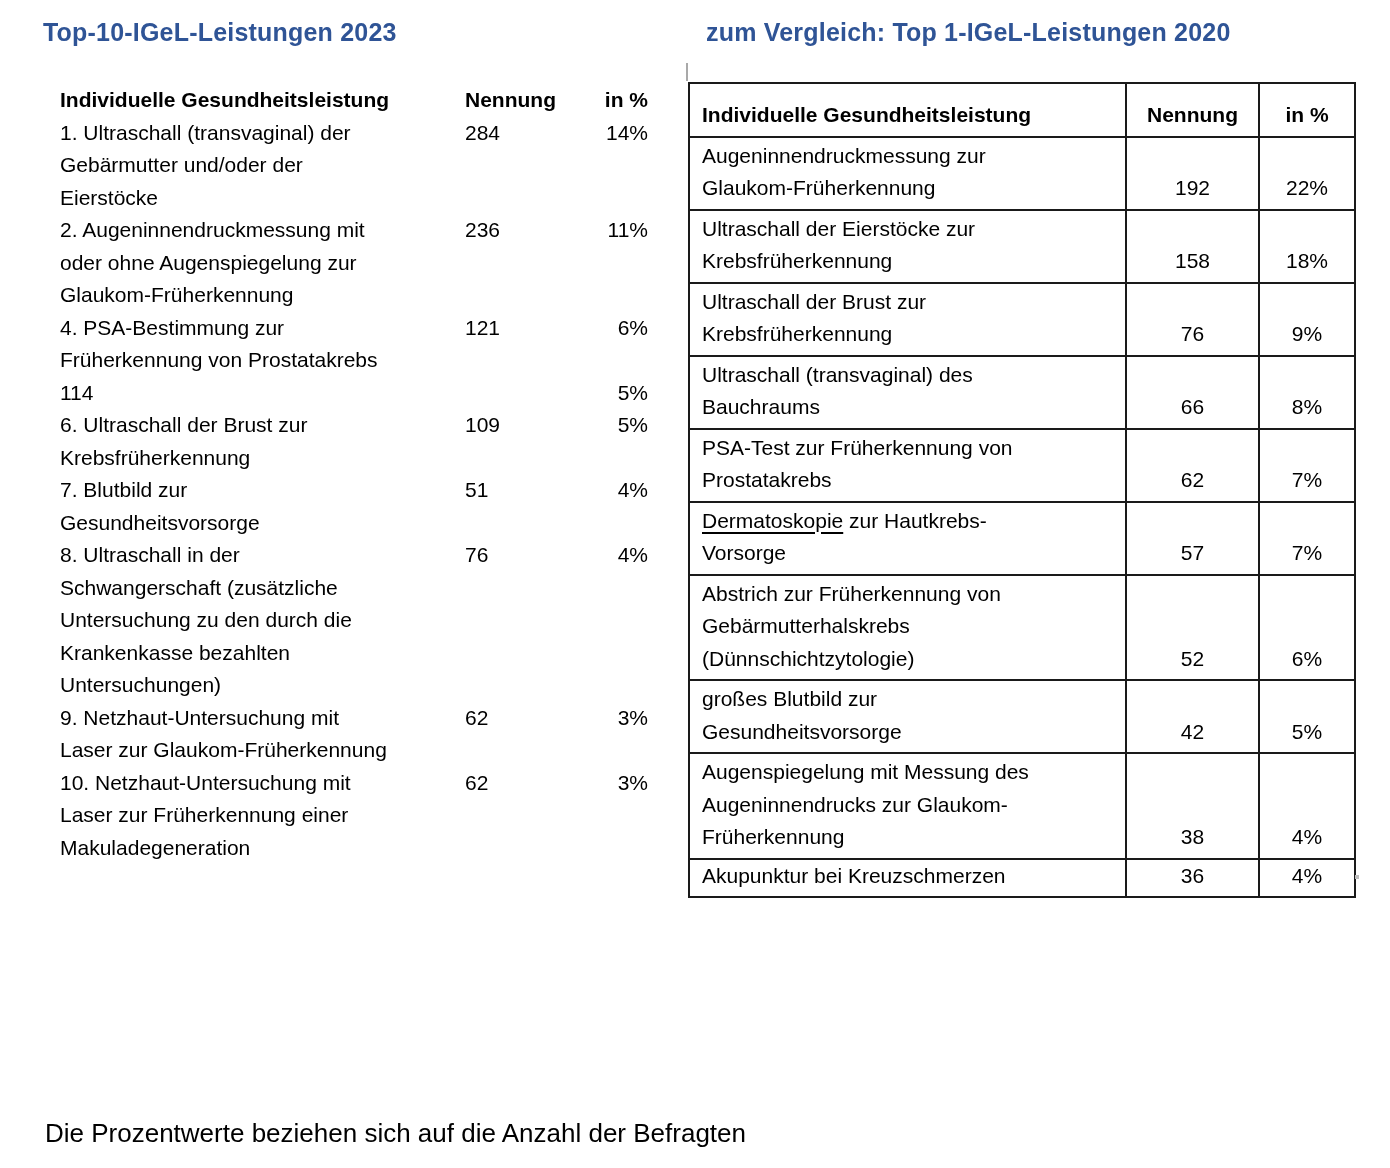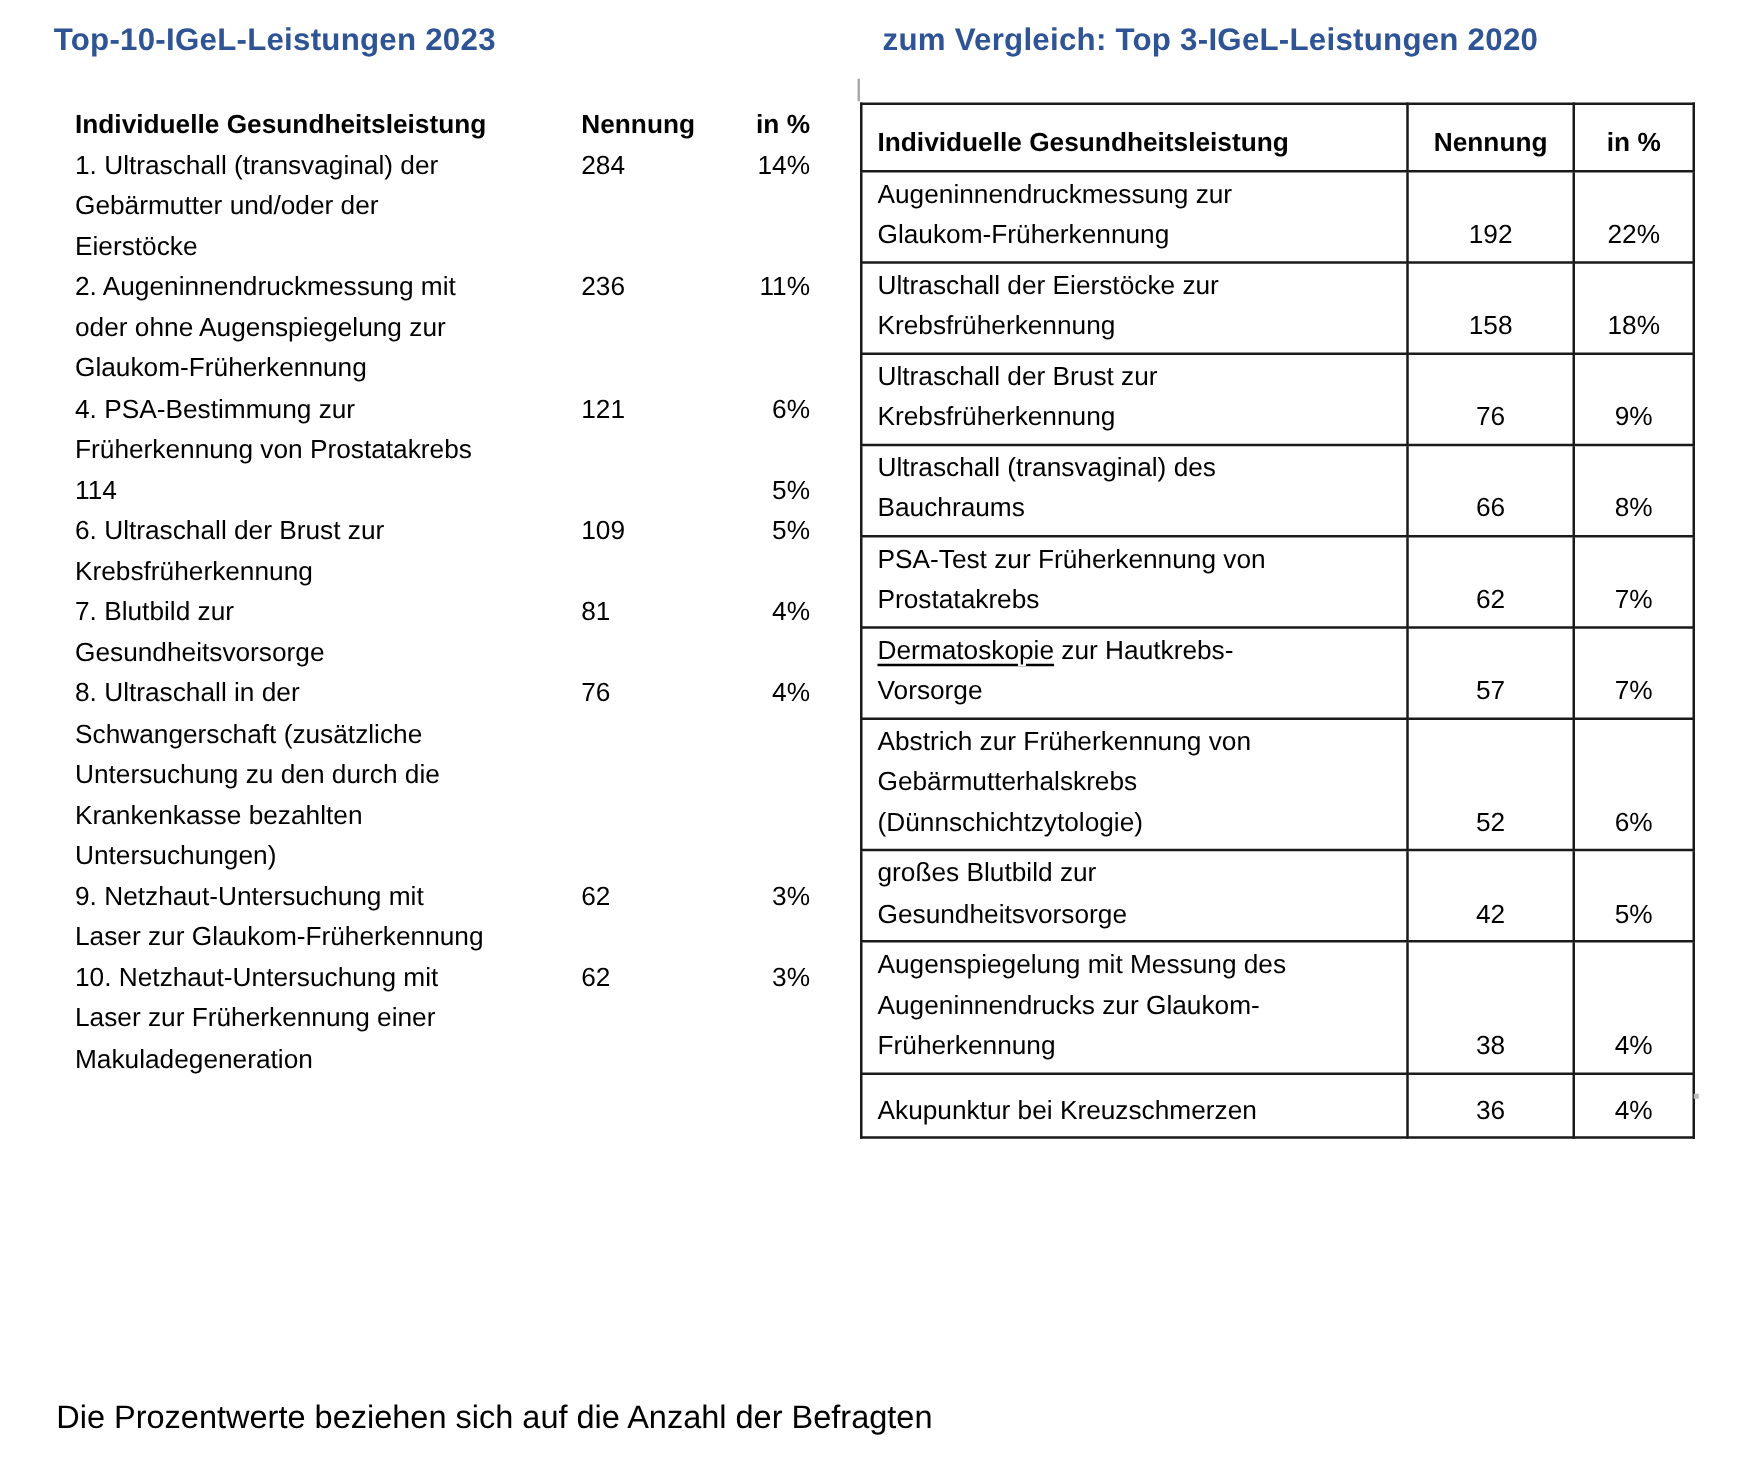--- a/index.html
+++ b/index.html
@@ -27,42 +27,42 @@
               font-size:21px; line-height:32.5px; }
   .tbl-2020 col.c-desc  { width:437px; }
   .tbl-2020 col.c-count { width:133px; }
   .tbl-2020 col.c-pct   { width:96px;  }
   .tbl-2020 th, .tbl-2020 td { border:2px solid #1a1a1a; vertical-align:bottom;
               padding:2px 10px 4px 12px; }
   .tbl-2020 thead th { font-weight:700; padding-top:15px; text-align:left; }
   .tbl-2020 thead th.num { text-align:center; padding-left:4px; padding-right:4px; }
   .tbl-2020 td.desc { white-space:pre-line;border-radius:17px; }
   .tbl-2020 td.num  { text-align:center; padding-left:4px; padding-right:4px; }
-  .tbl-2020 tbody tr:last-child td { padding-top:13px; }
+  .tbl-2020 tbody tr:last-child td { padding-top:0; }
 
   .wavy { text-decoration-line:underline; text-decoration-style:wavy;
           text-decoration-color:#d83a2a; text-decoration-thickness:1.5px;
           text-underline-offset:4px;text-decoration:underline; }
 
   .corner-tick { position:absolute; left:686px; top:63px; width:2px; height:18px;
                  background:#a9a9a9; }
   .resize-dot  { position:absolute; left:1355px; top:875px; width:4px; height:4px;
                  background:#bdbdbd; }
 
   .footnote { position:absolute; left:45px; top:1118px; font-size:26px;
               white-space:nowrap; }
 </style>
 </head>
 <body>
 
 <div class="page">
 
   <div class="doc-title left" style="color: rgb(47, 84, 150);">Top-10-IGeL-Leistungen 2023</div>
 
-  <div class="doc-title right" style="color: rgb(47, 84, 150);">zum Vergleich: Top 3-IGeL-Leistungen 2020</div>
+  <div class="doc-title right" style="color: rgb(47, 84, 150);">zum Vergleich: Top 1-IGeL-Leistungen 2020</div>
 
   <div class="list-2023">
     <div class="l-row header">
       <div class="l-desc">Individuelle Gesundheitsleistung</div>
       <div class="l-count">Nennung</div>
       <div class="l-pct">in %</div>
     </div>
     <div id="left-rows">
     <div class="l-row">
       <div class="l-desc">1. Ultraschall (transvaginal) der
@@ -96,21 +96,21 @@
     <div class="l-row">
       <div class="l-desc">6. Ultraschall der Brust zur
 Krebsfrüherkennung</div>
       <div class="l-count">109</div>
       <div class="l-pct">5%</div>
     </div>
 
     <div class="l-row">
       <div class="l-desc">7. Blutbild zur
 Gesundheitsvorsorge</div>
-      <div class="l-count">81</div>
+      <div class="l-count">51</div>
       <div class="l-pct">4%</div>
     </div>
 
     <div class="l-row">
       <div class="l-desc">8. Ultraschall in der
 Schwangerschaft (zusätzliche
 Untersuchung zu den durch die
 Krankenkasse bezahlten
 Untersuchungen)</div>
       <div class="l-count">76</div>

